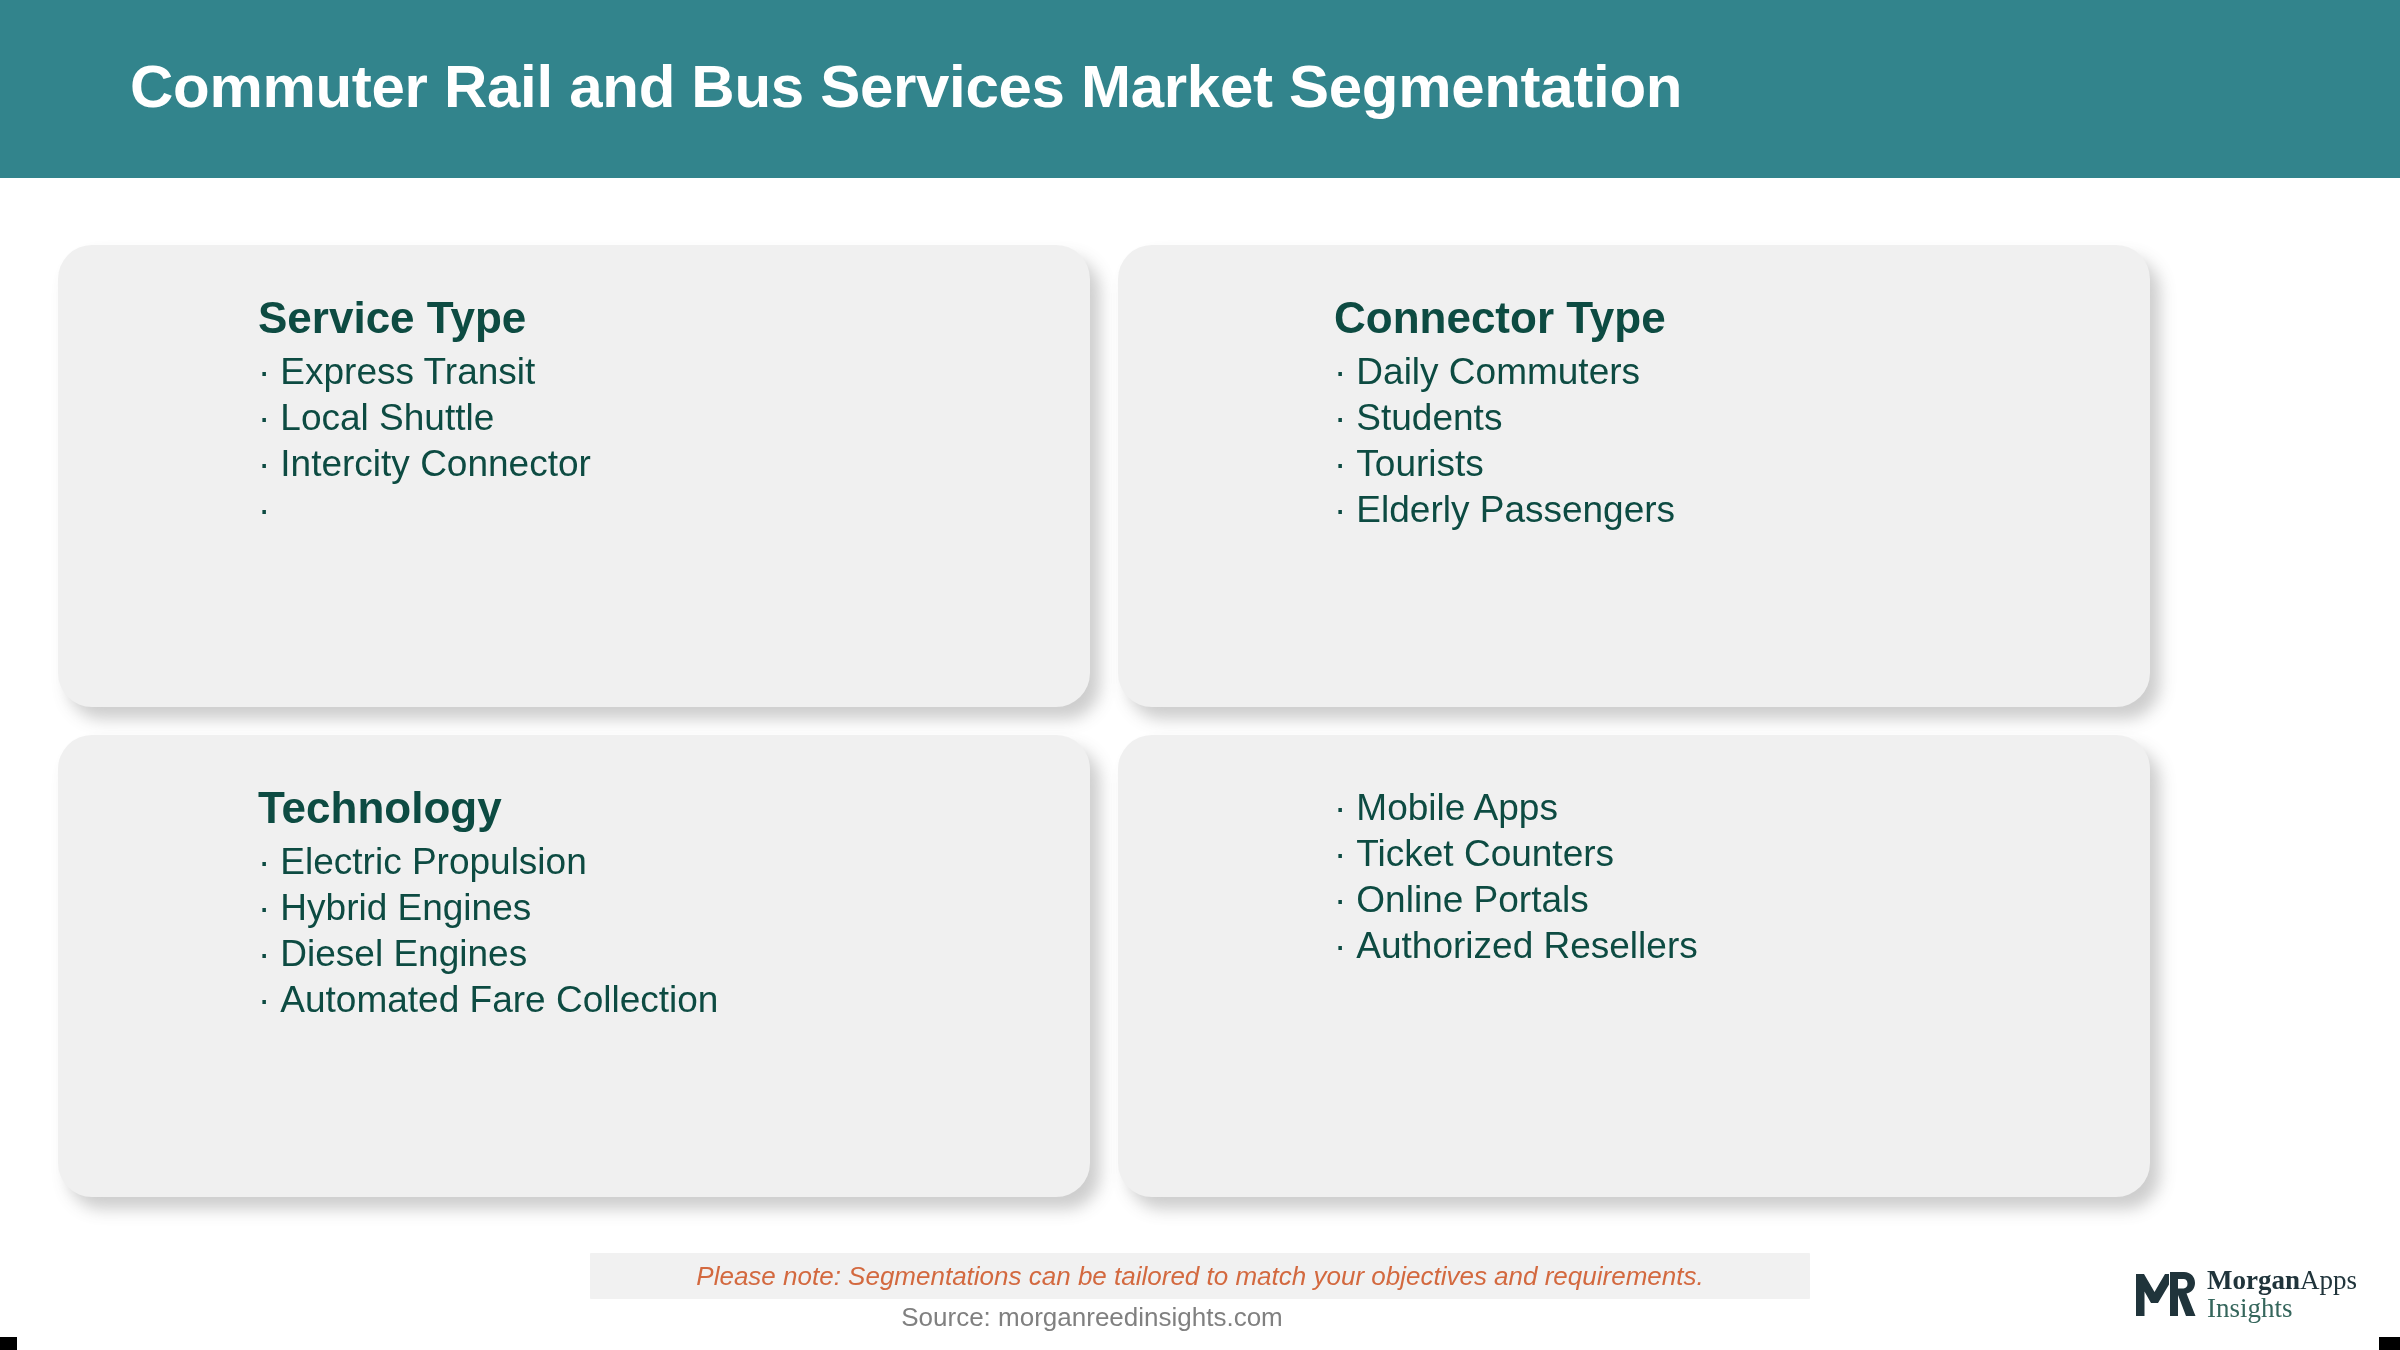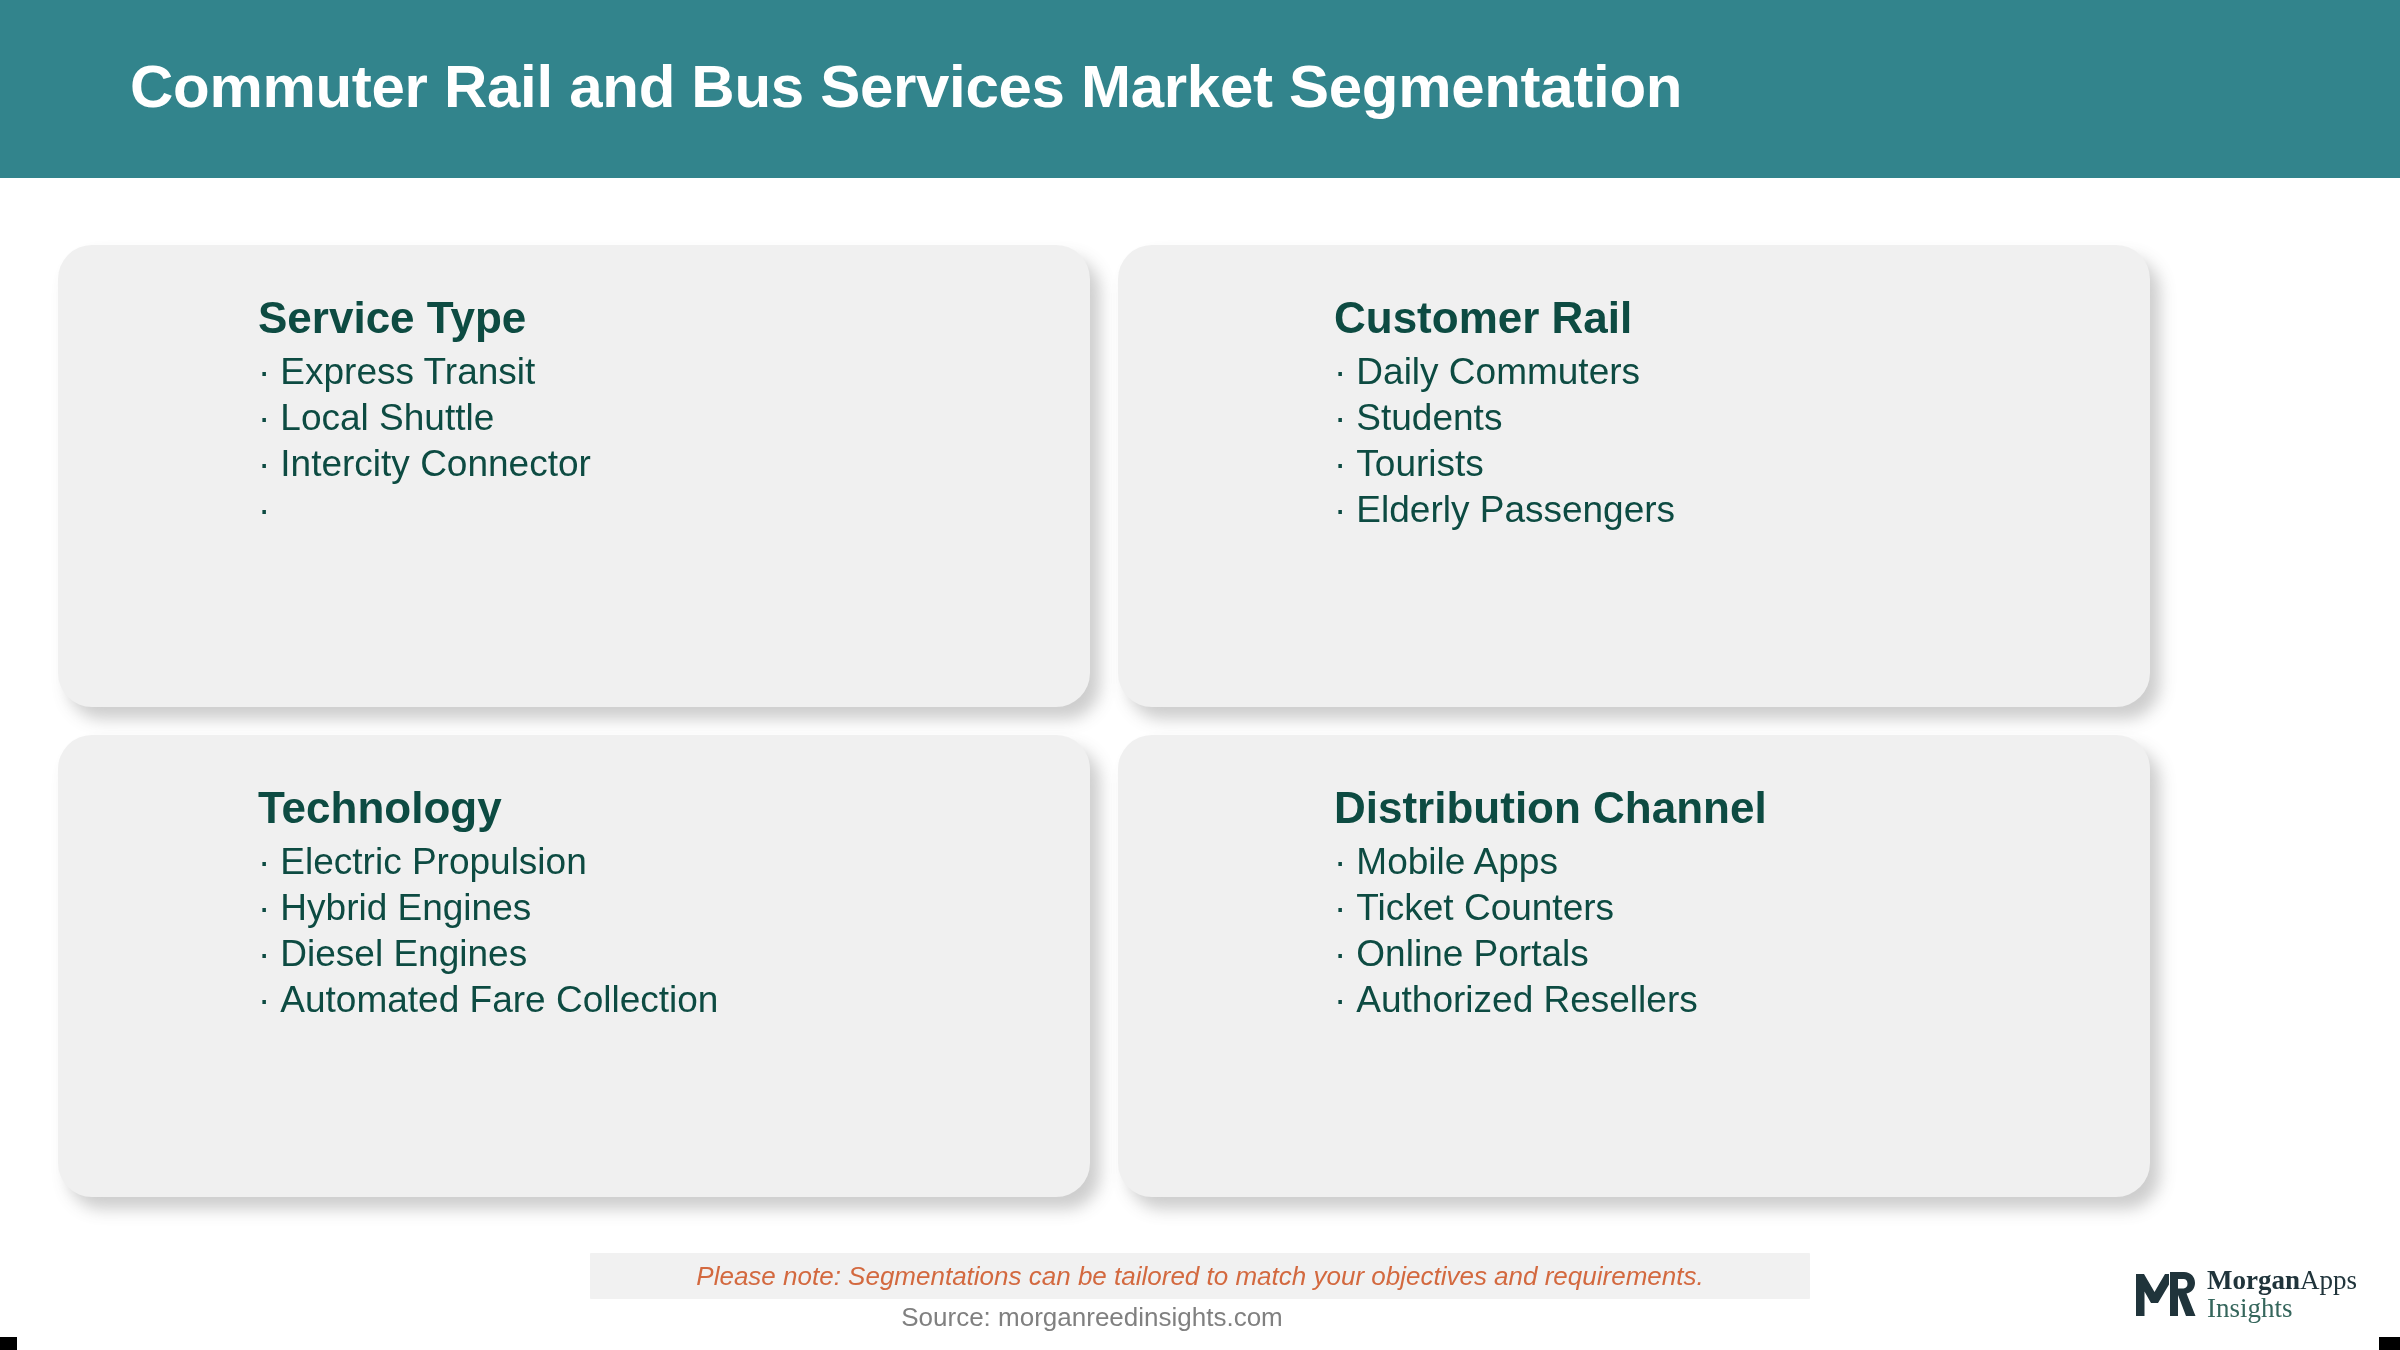--- a/index.html
+++ b/index.html
@@ -214,21 +214,21 @@
           </li>
         <li>
             <span class="bullet-dot">·</span>
           </li>
       </ul>
     </div>
   </div>
 
   <div class="seg-card col-right">
     <div class="card-inner">
-      <div class="card-title">Customer Rail</div>
+      <div class="card-title">Connector Type</div>
       <ul class="card-list">
         <li>
             <span class="bullet-dot">·</span>
             <span>Daily Commuters</span>
           </li>
         <li>
             <span class="bullet-dot">·</span>
             <span>Students</span>
           </li>
         <li>
@@ -262,21 +262,20 @@
         <li>
             <span class="bullet-dot">·</span>
             <span>Automated Fare Collection</span>
           </li>
       </ul>
     </div>
   </div>
 
   <div class="seg-card col-right">
     <div class="card-inner">
-      <div class="card-title">Distribution Channel</div>
       <ul class="card-list">
         <li>
             <span class="bullet-dot">·</span>
             <span>Mobile Apps</span>
           </li>
         <li>
             <span class="bullet-dot">·</span>
             <span>Ticket Counters</span>
           </li>
         <li>

